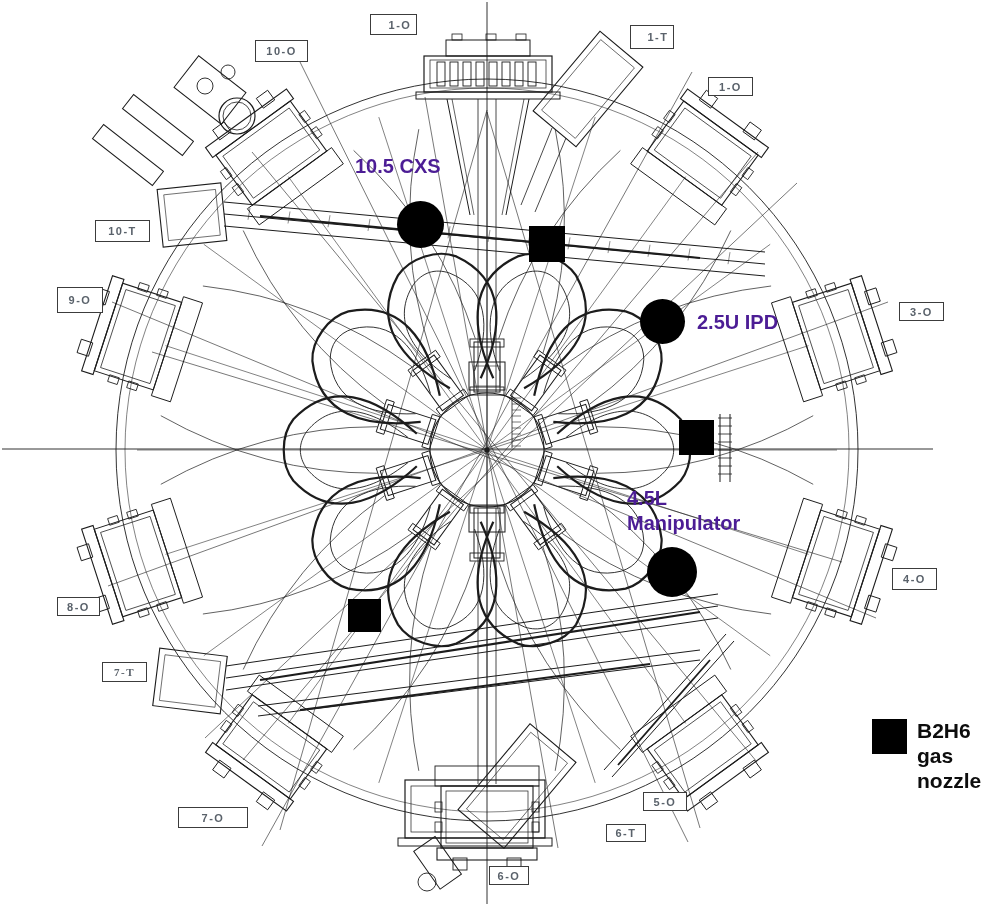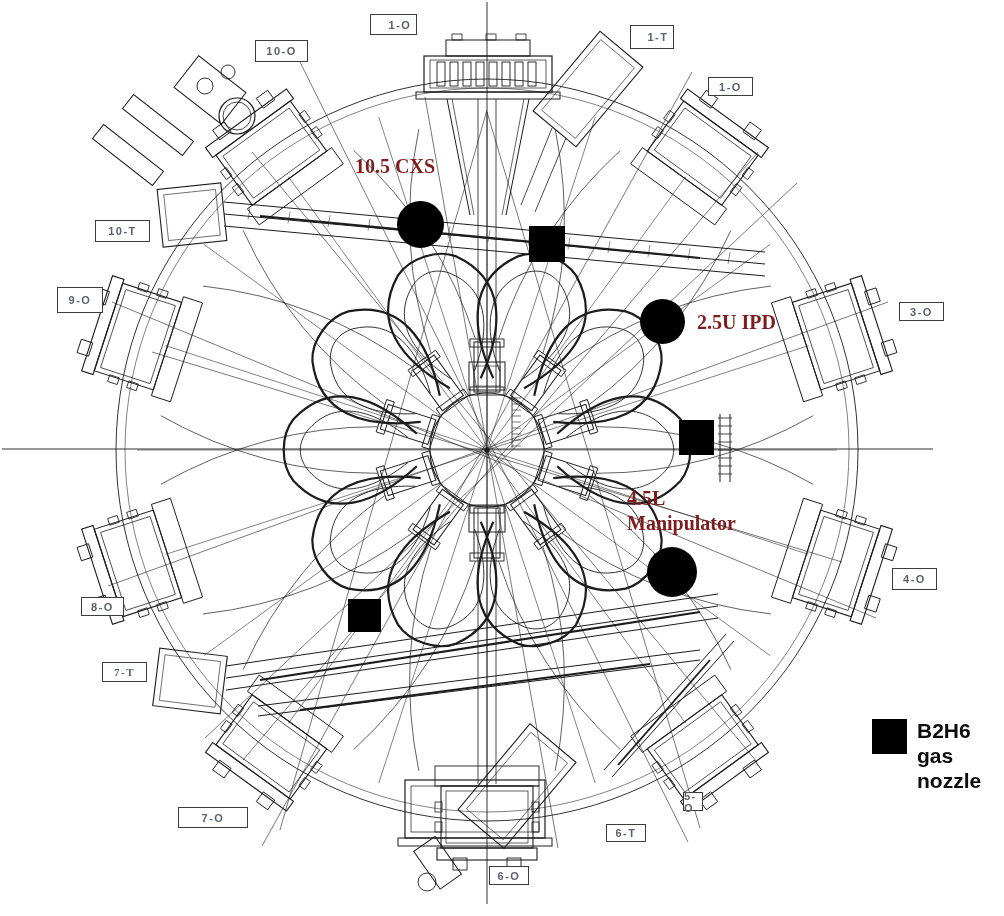--- a/index.html
+++ b/index.html
@@ -9,22 +9,22 @@
   }
   #cad{position:absolute;left:0;top:0;}
   .port-label{
     position:absolute;box-sizing:border-box;
     border:1.4px solid #3c3c3c;background:#ffffff;
     color:#5a626b;font-size:11px;font-weight:bold;letter-spacing:1.5px;
     display:flex;align-items:center;justify-content:center;
     font-family:"Liberation Sans", sans-serif;
   }
   .annotation{
-    position:absolute;color:#7f1d1d;font-weight:bold;font-size:20px;
-    white-space:nowrap;font-family:Liberation Serif, serif;line-height:1.1;
+    position:absolute;color:#4c1d95;font-weight:bold;font-size:20px;
+    white-space:nowrap;font-family:Liberation Sans, sans-serif;line-height:1.1;
   }
   .marker-circle{position:absolute;background:#000;border-radius:50%;}
   .marker-square{position:absolute;background:#000;}
   #legend{position:absolute;display:flex;align-items:flex-start;gap:10px;}
   #legend .swatch{background:#000;flex:0 0 auto;}
   #legend .ltext{color:#0d0d0d;font-weight:bold;font-size:21px;line-height:1.18;
     font-family:"Liberation Sans", sans-serif;}
 </style>
 </head>
 <body>
@@ -330,26 +330,26 @@
       <div class="ltext">
         <div>B2H6 gas</div>
         <div>nozzle</div>
       </div>
     </div>
   <div class="port-label" style="left: 370px; top: 14px; width: 47px; height: 21px; padding-left: 13px;">1-O</div>
       <div class="port-label" style="left: 630px; top: 25px; width: 44px; height: 24px; padding-left: 12px;">1-T</div>
       <div class="port-label" style="left: 708px; top: 77px; width: 45px; height: 19px;">1-O</div>
       <div class="port-label" style="left: 899px; top: 302px; width: 45px; height: 19px;">3-O</div>
       <div class="port-label" style="left: 892px; top: 568px; width: 45px; height: 22px;">4-O</div>
-      <div class="port-label" style="left: 683px; top: 792px; width: 20px; height: 19px;">5-O</div>
+      <div class="port-label" style="left: 643px; top: 792px; width: 44px; height: 19px;">5-O</div>
       <div class="port-label" style="left: 606px; top: 824px; width: 40px; height: 18px;">6-T</div>
       <div class="port-label" style="left: 489px; top: 866px; width: 40px; height: 19px;">6-O</div>
       <div class="port-label" style="left: 178px; top: 792px; width: 70px; height: 21px; margin-top: 15px;">7-O</div>
       <div class="port-label" style="left: 102px; top: 662px; width: 45px; height: 20px; font-family: Liberation Serif, serif;">7-T</div>
-      <div class="port-label" style="left: 57px; top: 597px; width: 43px; height: 19px; margin-left: 24px;">8-O</div>
+      <div class="port-label" style="left: 57px; top: 597px; width: 43px; height: 19px;">8-O</div>
       <div class="port-label" style="left: 57px; top: 287px; width: 46px; height: 26px;">9-O</div>
       <div class="port-label" style="left: 95px; top: 220px; width: 55px; height: 22px;">10-T</div>
       <div class="port-label" style="left: 255px; top: 40px; width: 53px; height: 22px;">10-O</div>
       <div class="annotation" style="left: 355px; top: 155px;">10.5 CXS</div>
       <div class="annotation" style="left: 697px; top: 311px;">2.5U IPD</div>
       <div class="annotation" style="left: 627px; top: 487px;">4.5L</div>
       <div class="annotation" style="left: 627px; top: 512px;">Manipulator</div>
       <div class="marker-circle" style="left: 396.5px; top: 200.5px; width: 47px; height: 47px;"></div>
       <div class="marker-circle" style="left: 639.5px; top: 298.5px; width: 45px; height: 45px;"></div>
       <div class="marker-circle" style="left: 647px; top: 547px; width: 50px; height: 50px;"></div>

